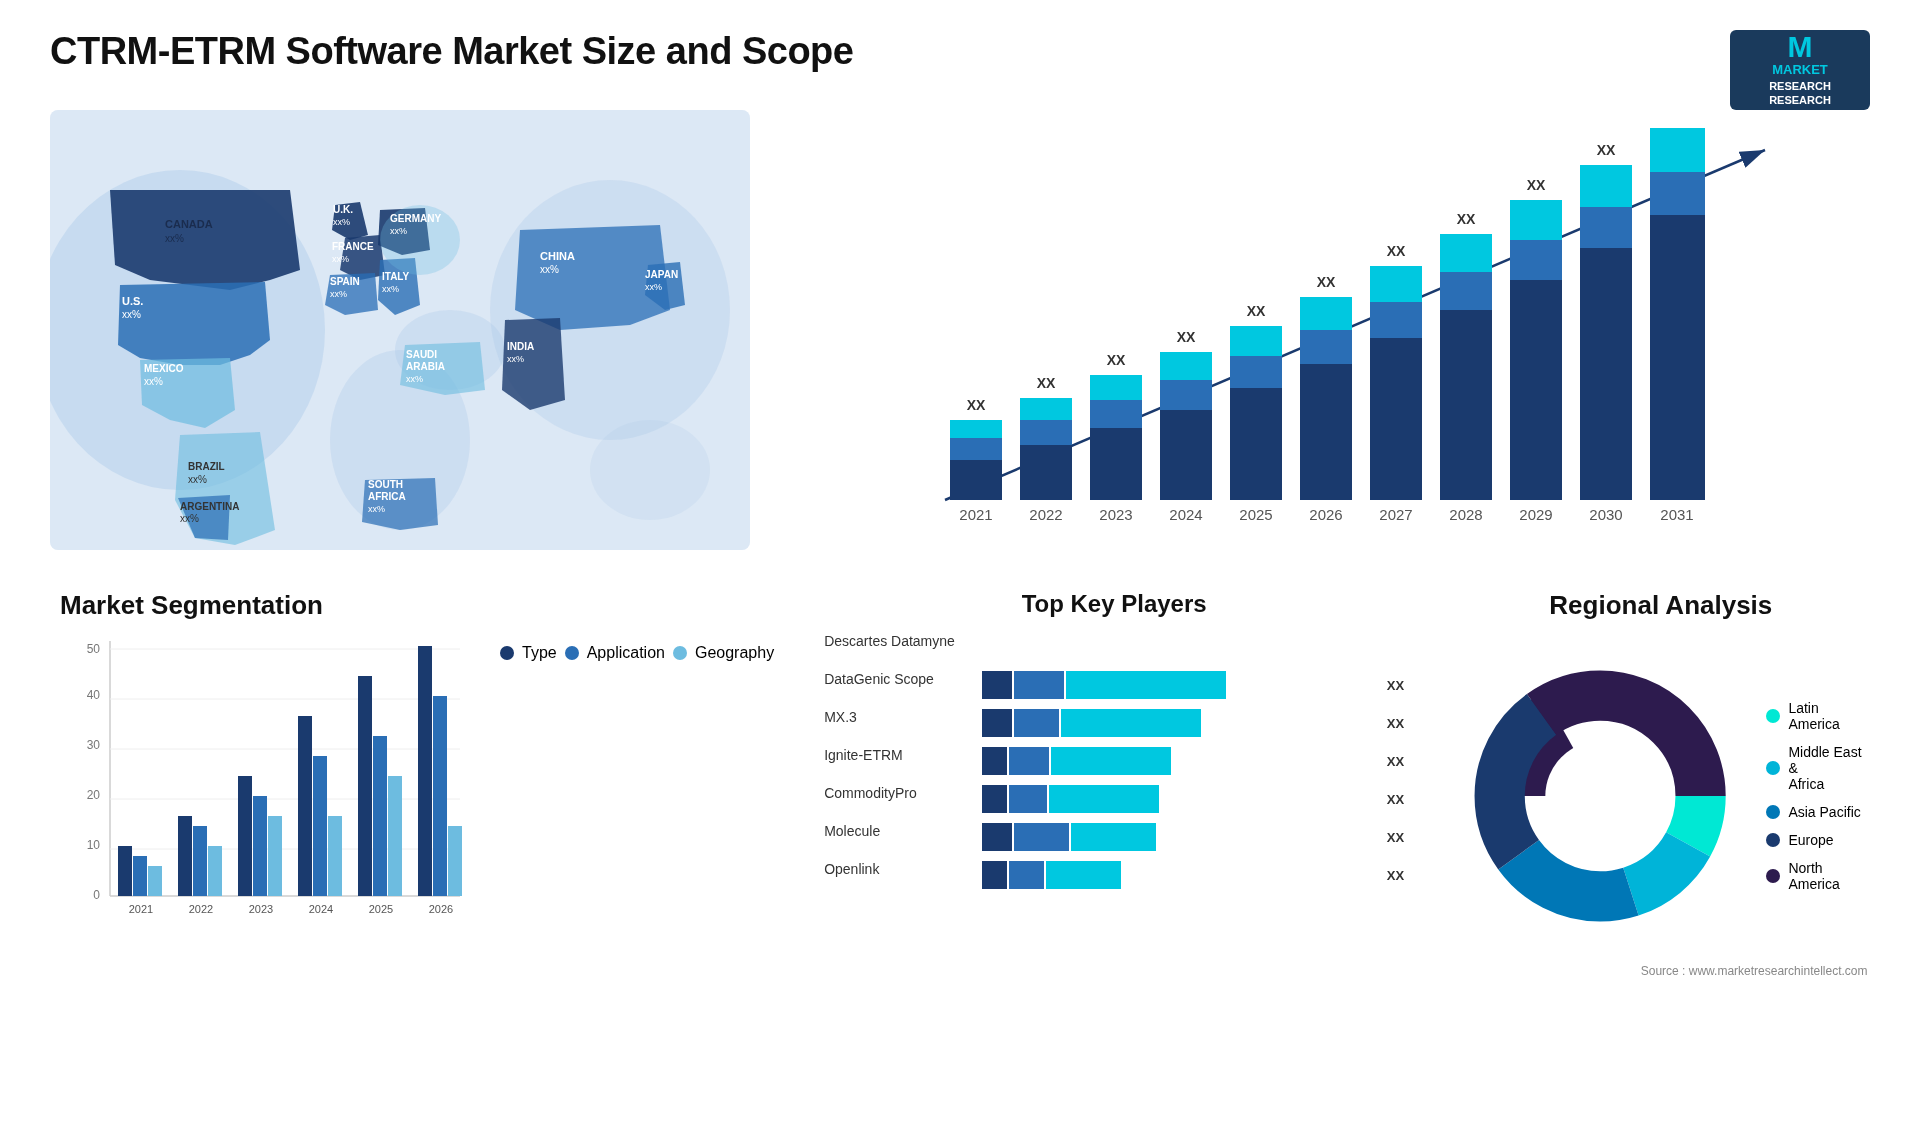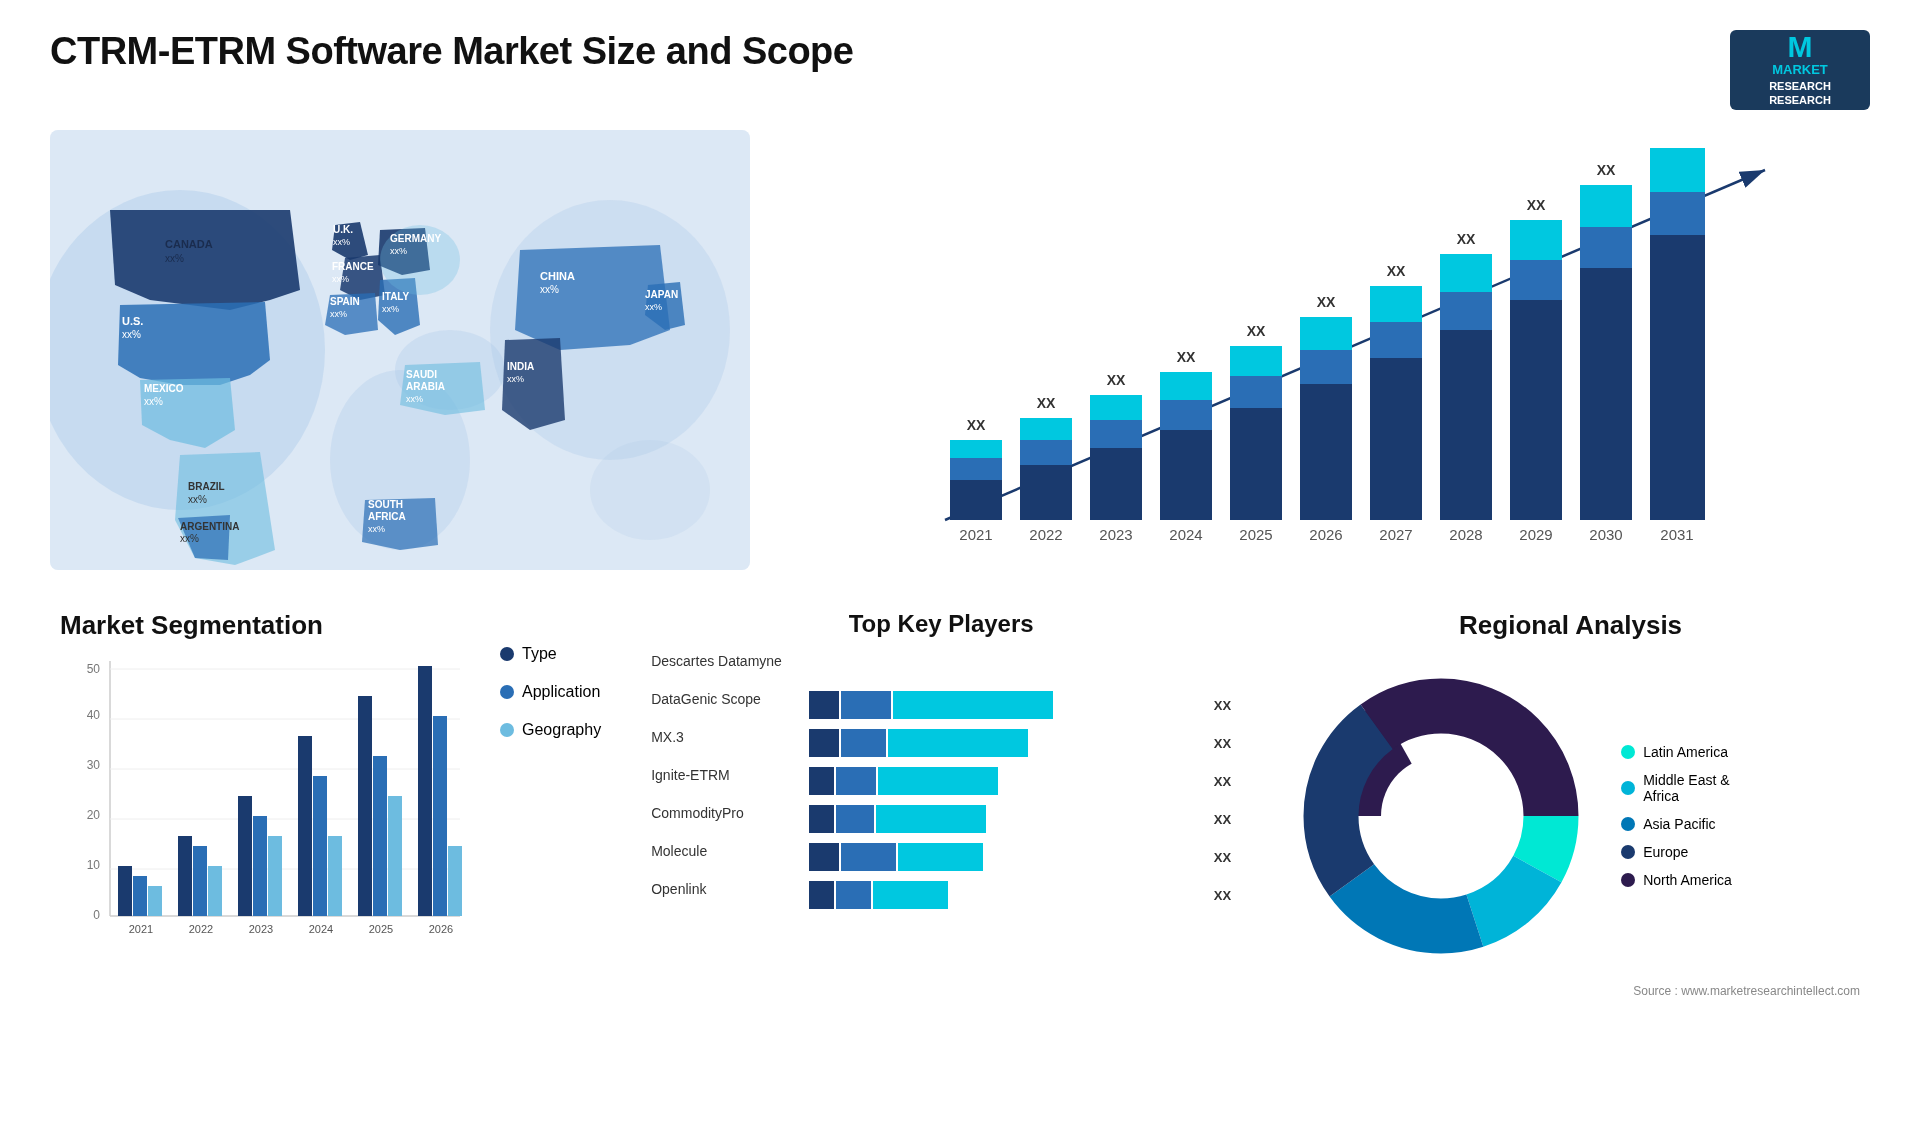--- a/index.html
+++ b/index.html
@@ -14,21 +14,20 @@
       width: 1920px;
       min-height: 1146px;
       padding: 30px 50px 30px 50px;
       background: #fff;
     }
     
     .header {
       display: flex;
       justify-content: space-between;
       align-items: flex-start;
-      margin-bottom: 20px;
     }
     .page-title {
       font-size: 38px;
       font-weight: 700;
       color: #111;
       letter-spacing: -0.5px;
     }
     .logo-area {
       display: flex;
       align-items: center;
@@ -111,23 +110,23 @@
       flex: 1;
       padding: 10px;
     }
     
     .seg-chart-svg {
       width: 420px;
       height: 340px;
     }
     .seg-legend {
       display: flex;
-      flex-direction: column;
-      gap: 20px;
-      margin-top: 4px;
+      flex-direction: row;
+      gap: 8px;
+      margin-top: 23px;
     }
     .legend-item {
       display: flex;
       align-items: center;
       gap: 8px;
       font-size: 16px;
     }
     .legend-dot {
       width: 14px;
       height: 14px;

